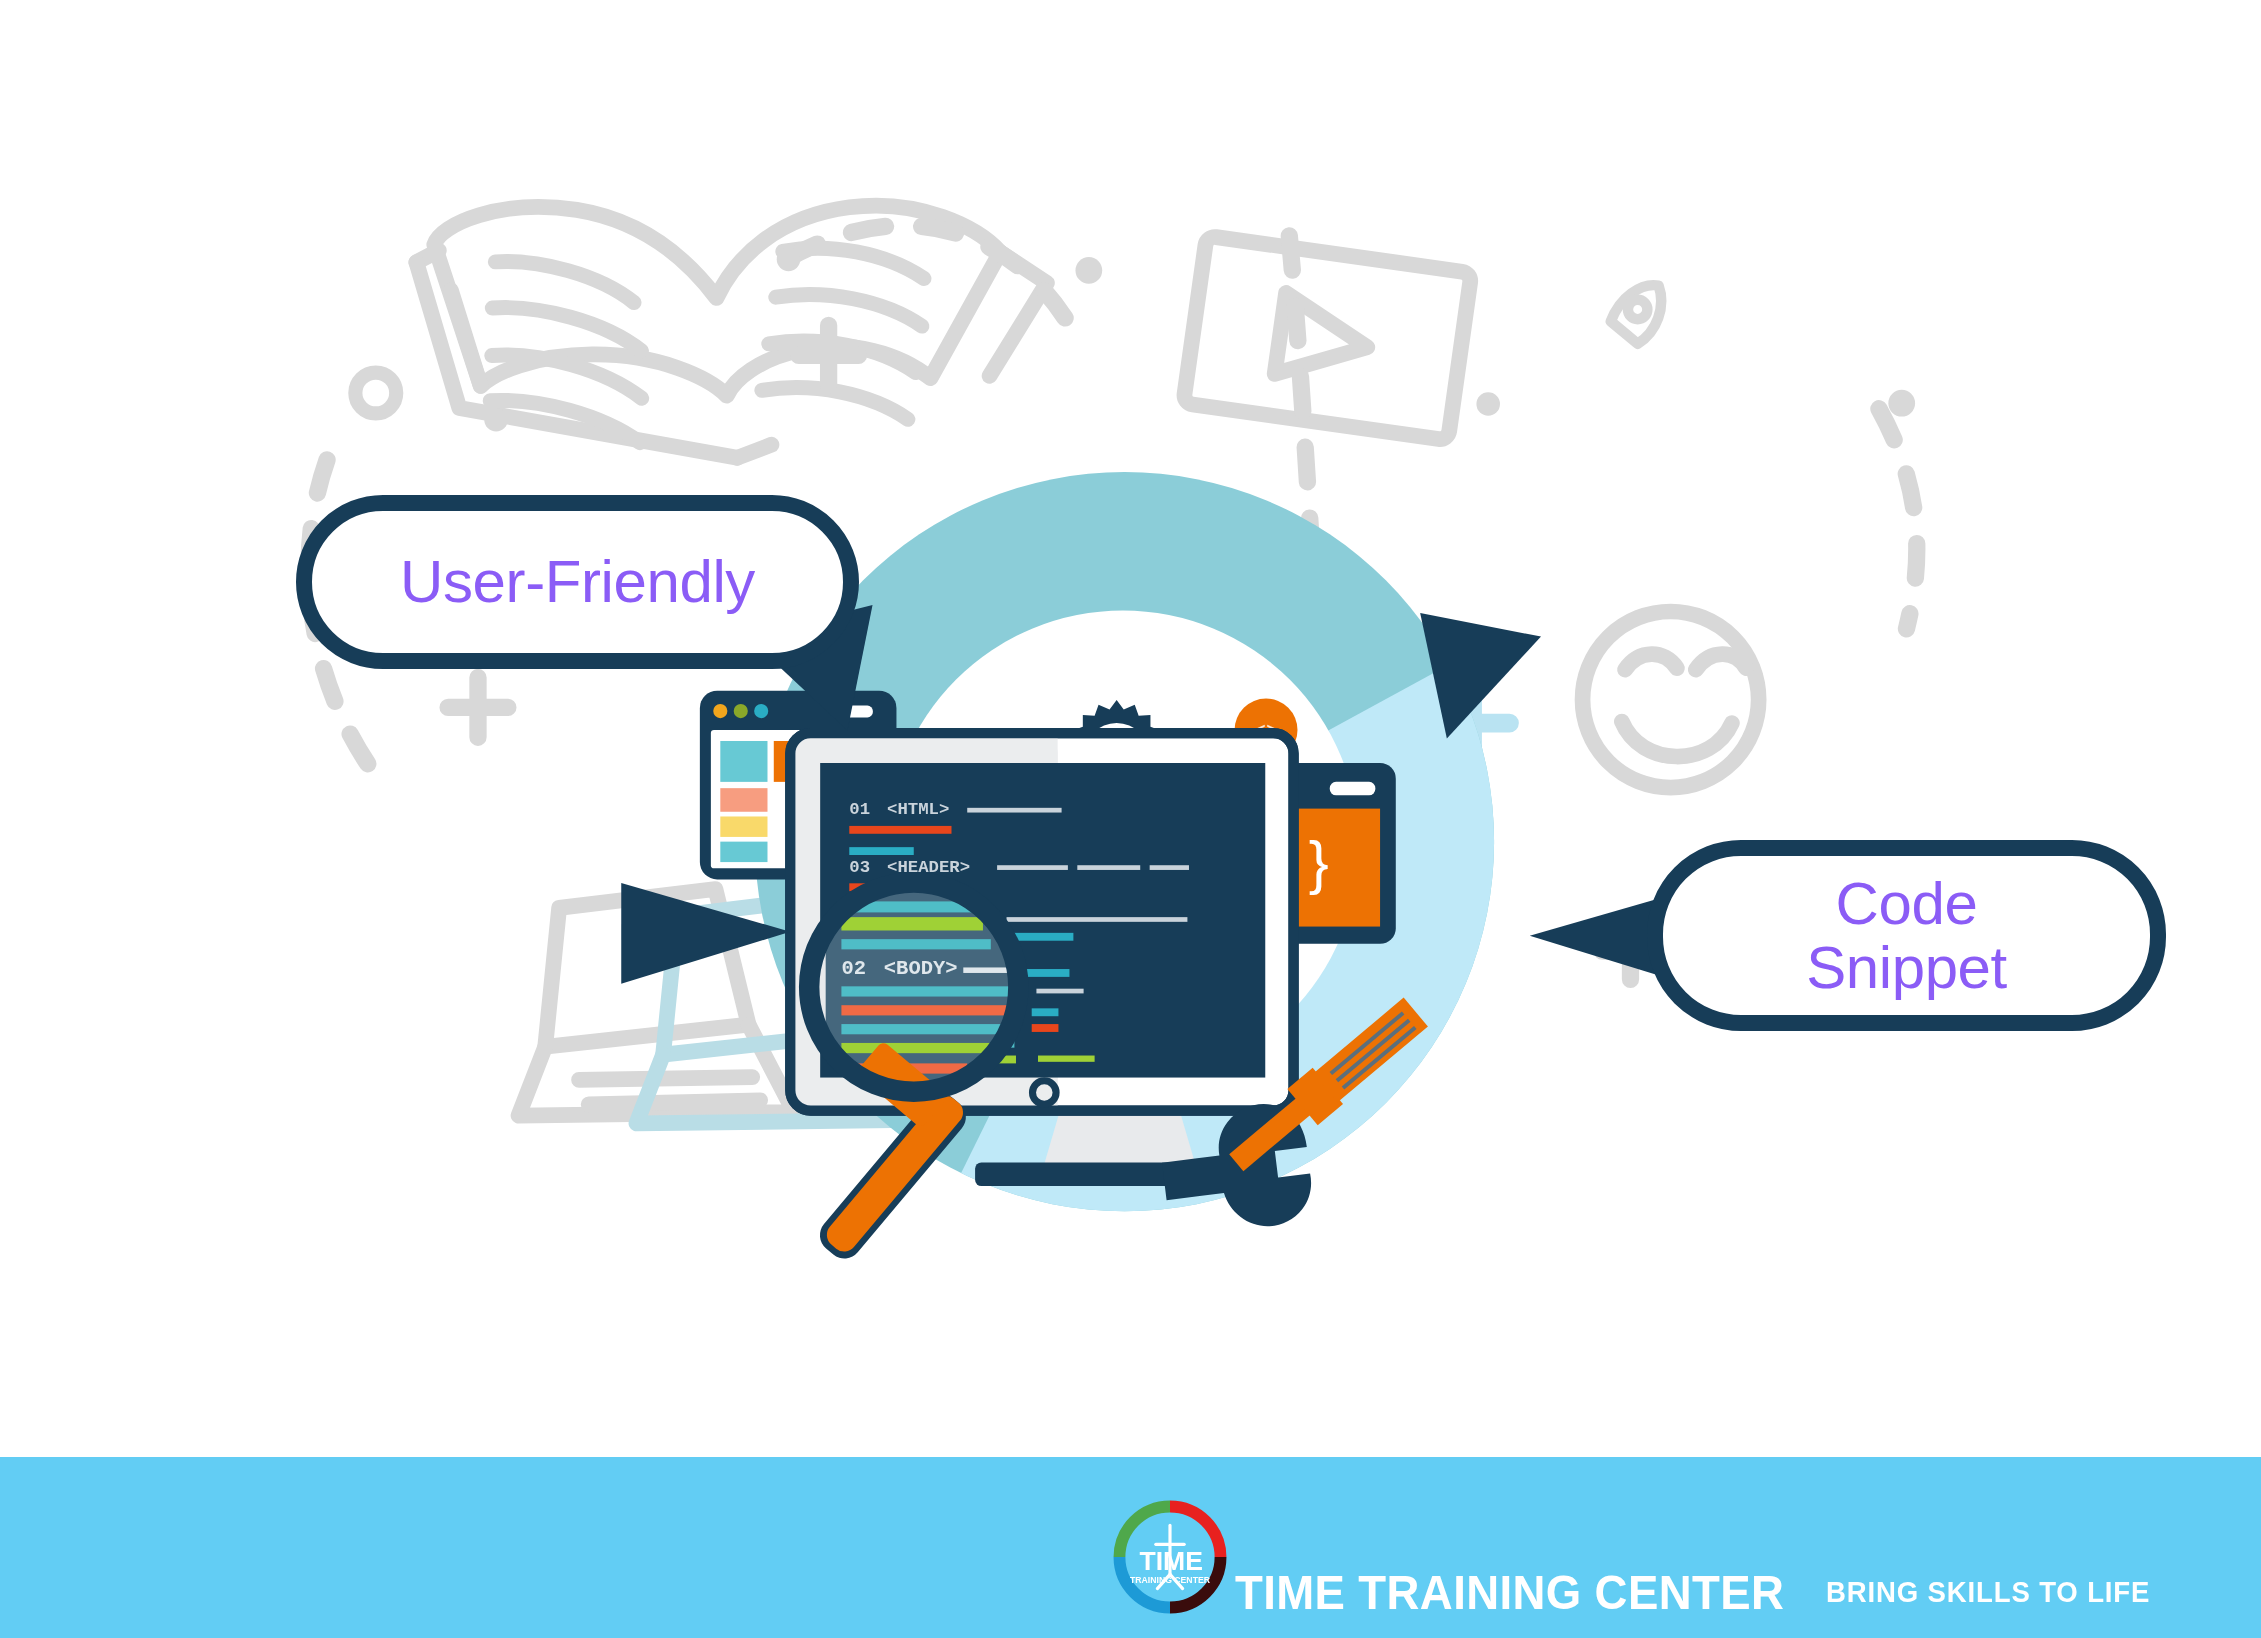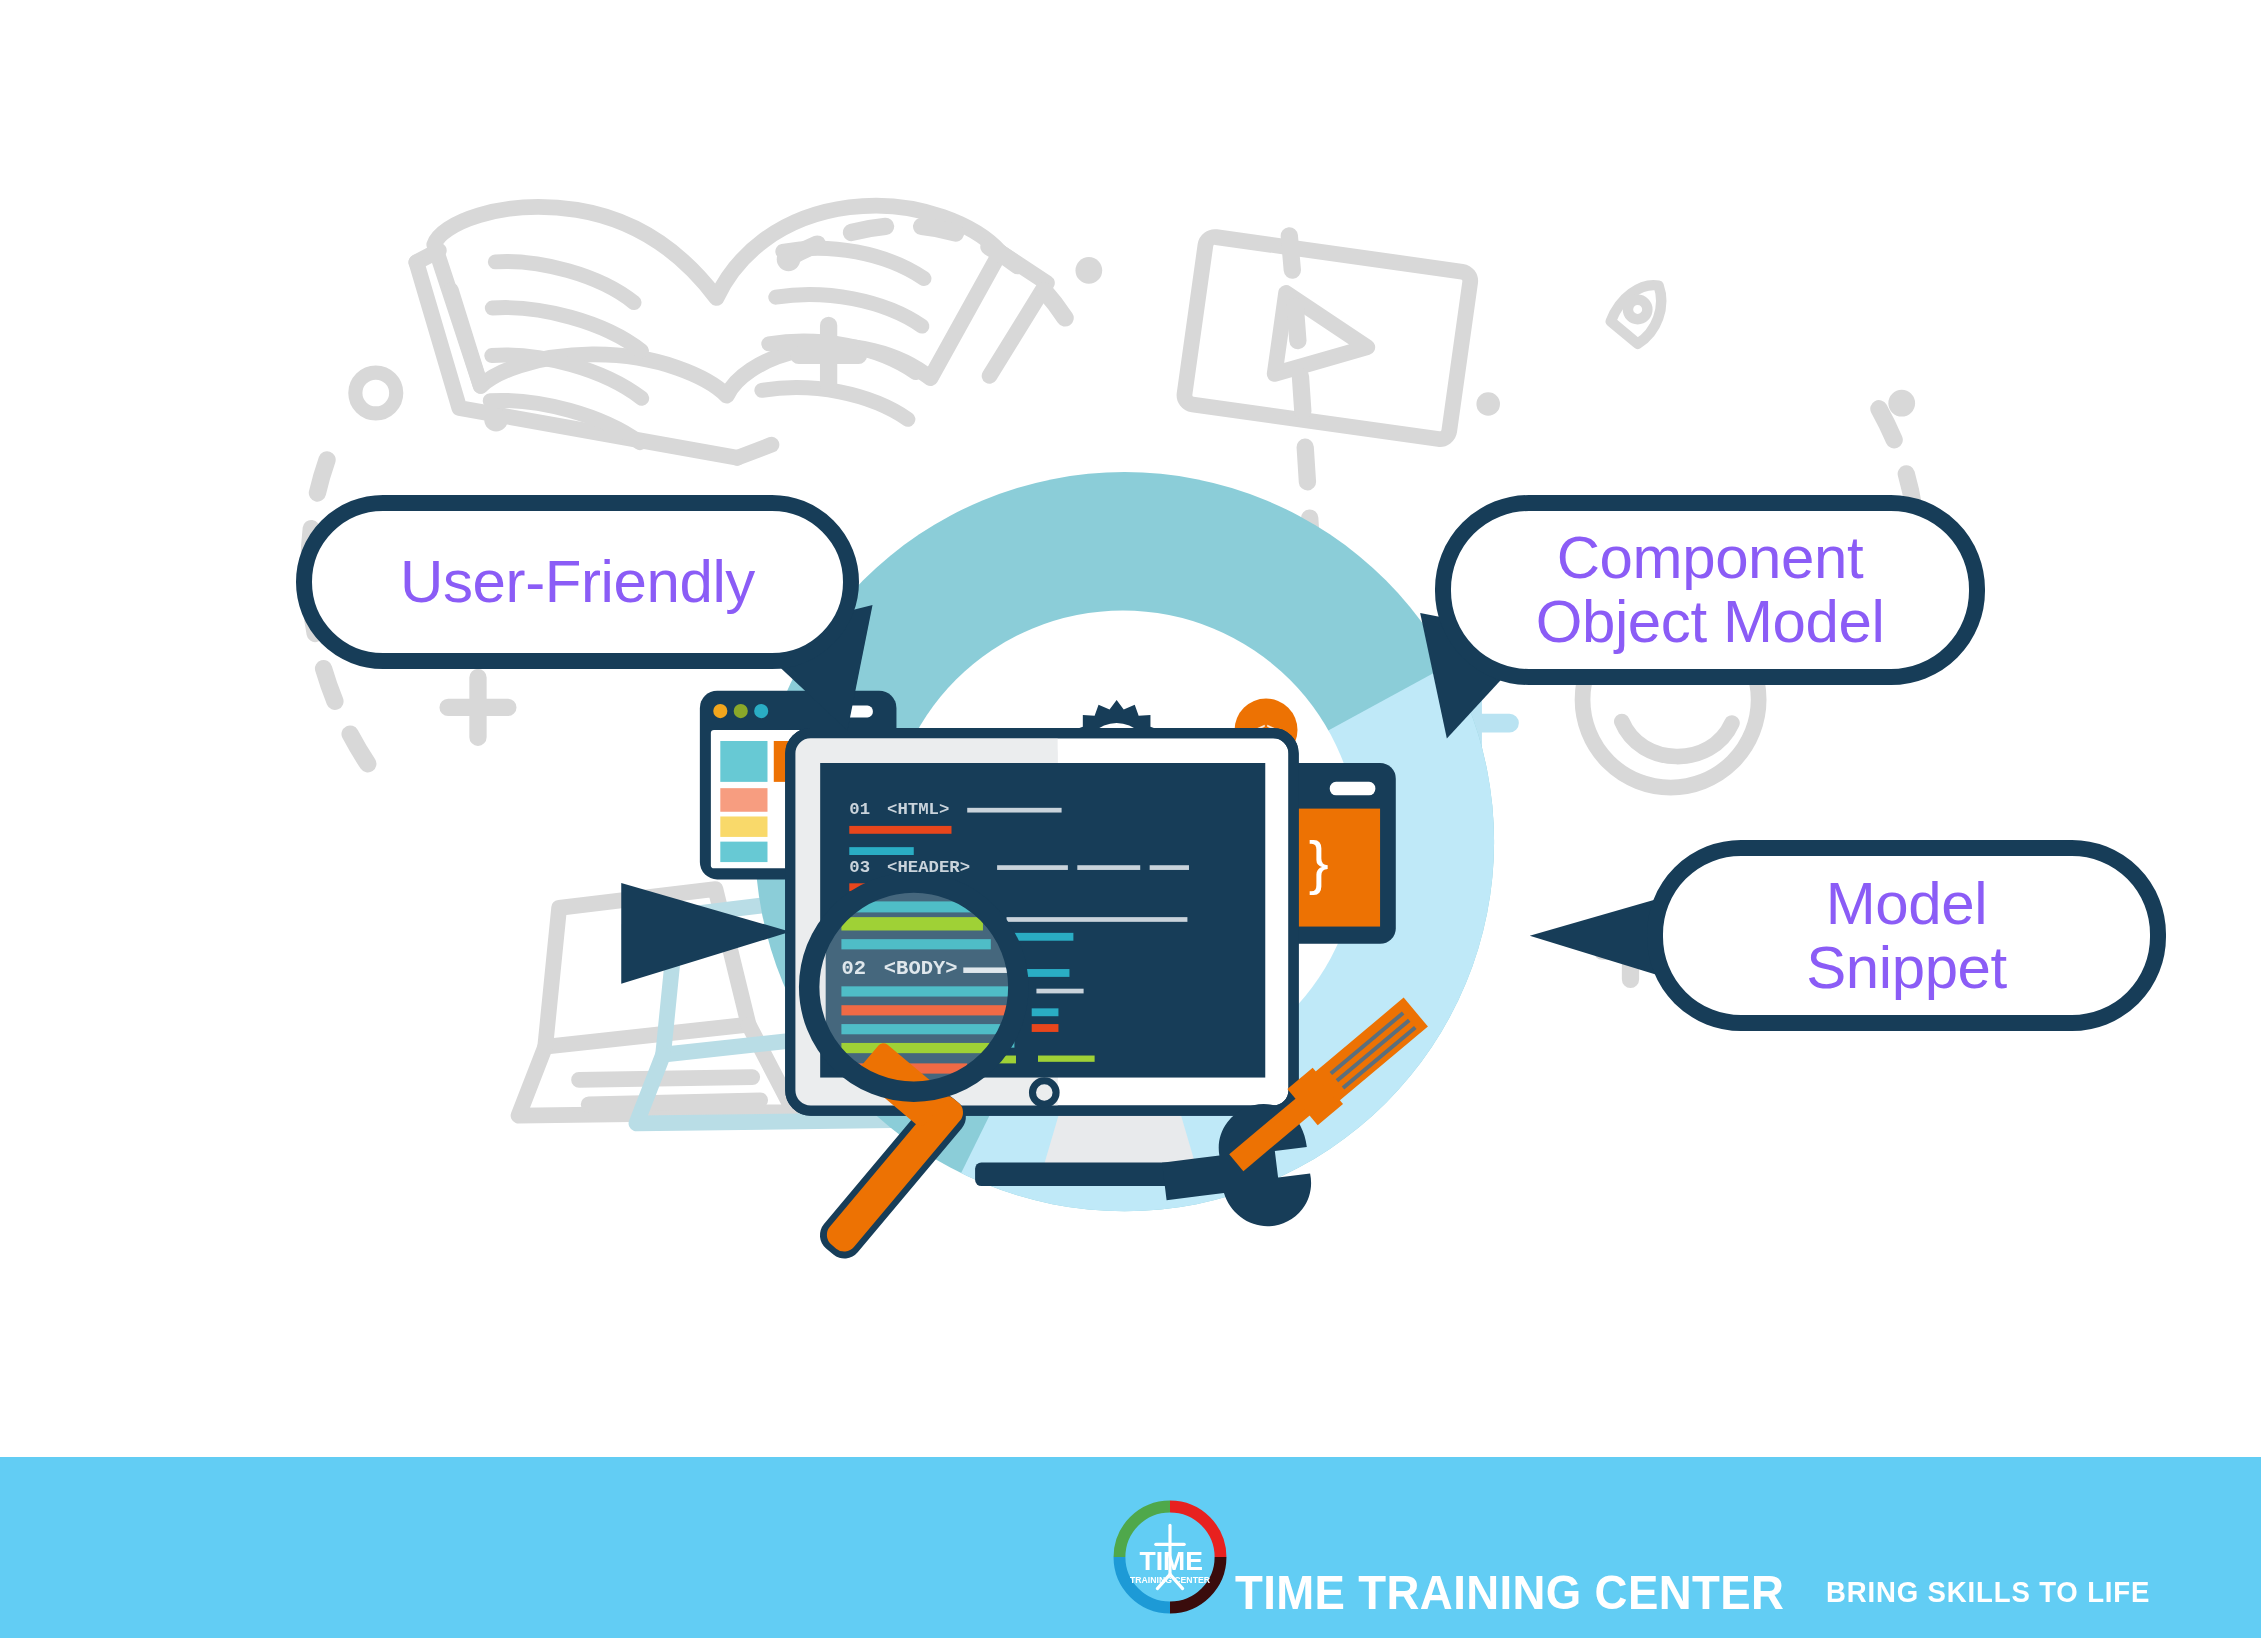--- a/index.html
+++ b/index.html
@@ -397,28 +397,24 @@
   </svg>
 
   <svg class="tail-svg" style="left:1502px; top:887px; width:197px; height:114px;" viewBox="0 0 250 145">
     <path d="M250 0 L 35 62 L 250 128 Z" fill="#173d58"></path>
   </svg>
 
   <div class="bubble" id="bubble-user-friendly">
     <div class="btext">User-Friendly</div>
   </div>
 
-  <div class="bubble" id="bubble-com">
-    <div class="btext">Component
-Object Model</div>
-  </div>
 
 
   <div class="bubble" id="bubble-code-snippet">
-    <div class="btext">Model
+    <div class="btext">Code
 Snippet</div>
   </div>
 
   <div class="footer">
     <div class="logo-wrap">
 
       <svg class="logo-mark" viewBox="0 0 152 152">
 
         <g fill="none" stroke-width="15" stroke-linecap="butt">
           <path d="M76 12 A 64 64 0 0 0 12 76" stroke="#4fa84b"></path>

